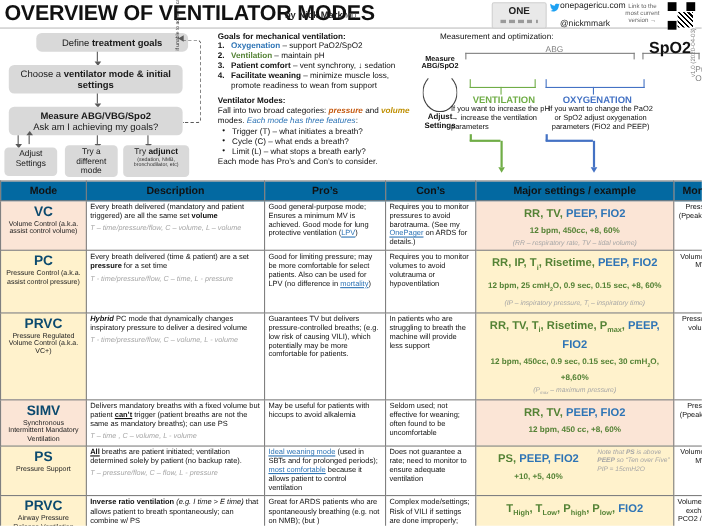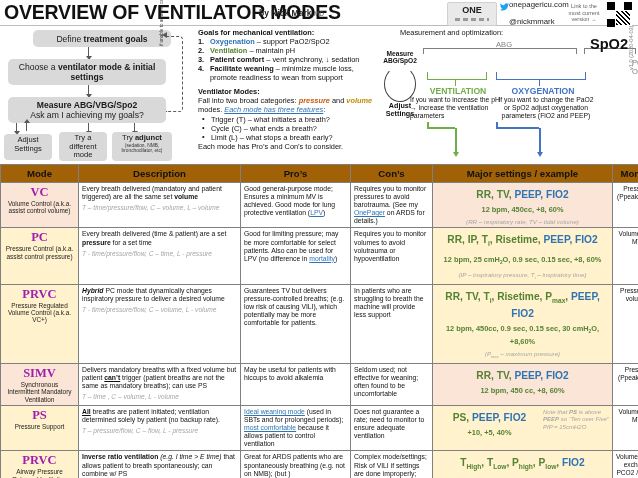--- a/index.html
+++ b/index.html
@@ -77,21 +77,21 @@
   .goals .h{font-weight:bold;font-size:7.4px;}
   .goals ol{margin:0;padding:0;list-style:none;}
   .goals li{position:relative;padding-left:12px;margin:0;}
   .goals li .num{position:absolute;left:0;top:0;font-weight:bold;}
   .g-ox{color:#2e74b5;font-weight:bold;}
   .g-ve{color:#548235;font-weight:bold;}
   .goals b{font-weight:bold;}
   .modes-h{margin-top:4px;font-weight:bold;}
   .ital-p{color:#c55a11;font-style:italic;font-weight:bold;}
   .ital-v{color:#bf8f00;font-style:italic;font-weight:bold;}
-  .ulink{color:#2e74b5;text-decoration:underline;font-style:italic;}
+  .ulink{color:#2e74b5;font-style:italic;}
   .bullets{margin-top:1px;}
   .bullets div{position:relative;padding-left:13px;}
   .bullets div .bl{position:absolute;left:4px;top:-1px;}
 
   
   .meas{position:absolute;left:378px;top:28px;width:258px;height:132px;}
   .meas-h{position:absolute;left:22px;top:0px;font-size:7.4px;font-weight:normal;color:#111;}
   .lbl-abg{position:absolute;left:118px;top:12px;font-size:7.6px;color:#7f7f7f;}
   .lbl-pox{position:absolute;left:216px;top:30px;font-size:7.6px;color:#7f7f7f;padding-left:38px;}
   .brk{position:absolute;border:1px solid #7f7f7f;border-bottom:none;height:5px;}
@@ -126,26 +126,26 @@
   .loop-t{position:absolute;left:0;top:0;width:44px;text-align:center;font-size:6.6px;line-height:7.4px;font-weight:bold;color:#111;}
   .loop-b{position:absolute;left:0;top:52px;width:44px;text-align:center;font-size:7.2px;line-height:8px;font-weight:bold;color:#111;}
   .loop-arc{position:absolute;left:6px;top:16px;width:30px;height:34px;
      border:1.4px solid #404040;border-radius:50%;border-top-color:transparent;}
   .ver{position:absolute;left:628px;top:70px;font-size:5.6px;color:#808080;
      transform:rotate(-90deg);transform-origin:0 0;white-space:nowrap;}
 
   
   table.modes{position:absolute;left:0;top:164px;width:638px;border-collapse:collapse;table-layout:fixed;}
   table.modes th,table.modes td{border:1px solid #808080;vertical-align:top;padding:2px 3px;box-sizing:border-box;}
-  table.modes th{text-align:center;font-size:9.6px;font-weight:bold;padding:3px 2px;vertical-align:middle;background:#a16207;}
+  table.modes th{text-align:center;font-size:9.6px;font-weight:bold;padding:3px 2px;vertical-align:middle;background:#0369a1;}
   .c-mode{width:78px;}.c-desc{width:162px;}.c-pro{width:110px;}
   .c-con{width:82px;}.c-set{width:180px;}.c-mon{width:51px;}
 
   td.mode{text-align:center;vertical-align:middle;}
-  .m-abbr{font-size:12.5px;font-weight:bold;color:#a21caf;line-height:14px;font-family:Liberation Serif, serif;}
+  .m-abbr{font-size:12.5px;font-weight:bold;color:#0c4a6e;line-height:14px;}
   .m-full{font-size:6.4px;line-height:7.4px;color:#222;margin-top:1px;}
   td.desc{font-size:6.8px;line-height:8.1px;color:#111;}
   td.desc .tcl{color:#a6a6a6;font-style:italic;margin-top:3px;display:block;font-size:6.6px;}
   td.desc b{font-weight:bold;}
   td.desc i{font-style:italic;}
   td.desc u{text-decoration:underline;}
   td.pro{font-size:6.8px;line-height:8.1px;color:#111;}
   td.con{font-size:6.8px;line-height:8.1px;color:#111;}
   td.settings{text-align:center;}
   td.mon{font-size:6.6px;line-height:8px;text-align:center;color:#111;vertical-align:middle;}

